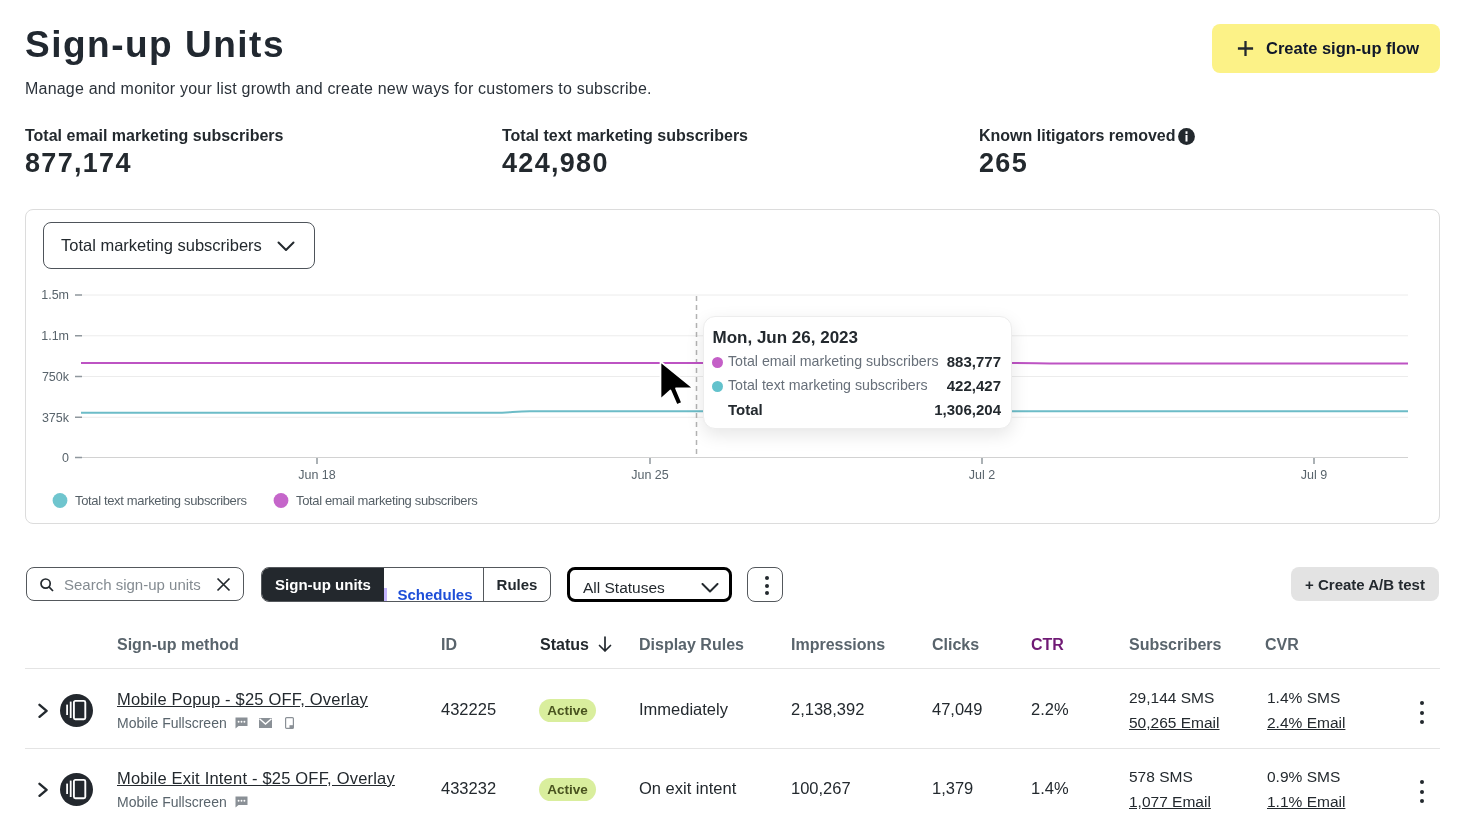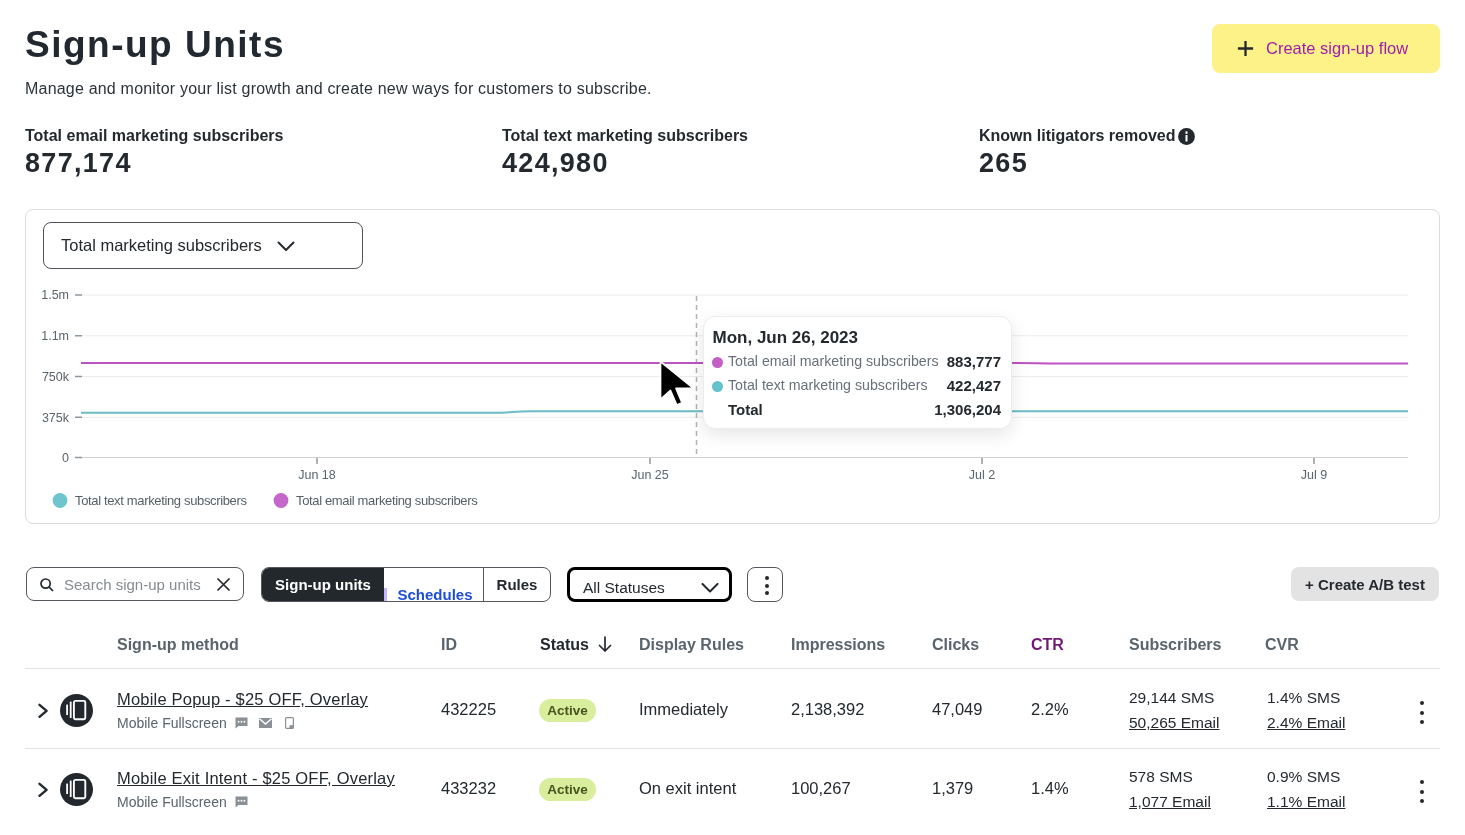--- a/index.html
+++ b/index.html
@@ -12,37 +12,37 @@
 <body>
 <div id="page">
 
   <div class="abs dark" style="left:25px; top:24px; font-size:37px; font-weight:700; letter-spacing:1.5px; color:#212830;">Sign-up Units</div>
   <div class="abs" style="left:25px; top:80px; font-size:16px; letter-spacing:0.2px; color:#2b323a;">Manage and monitor your list growth and create new ways for customers to subscribe.</div>
 
   <div class="abs" style="left:1212px; top:24px; width:228px; height:49px; background:#fcf287; border-radius:8px;">
     <svg class="abs" style="left:25px; top:16px;" width="17" height="17" viewBox="0 0 17 17">
         <path d="M8.5 0.9 V16.1 M0.9 8.5 H16.1" stroke="#23292e" stroke-width="2.3"></path>
       </svg>
-    <div class="abs" style="left:54px; top:15px; font-size:16.5px; font-weight:400; color:#a21caf;text-align:right;">Create sign-up flow</div>
+    <div class="abs" style="left:54px; top:15px; font-size:16.5px; font-weight:700; color:#0f172a;text-align:right;">Create sign-up flow</div>
   </div>
 
   <div class="abs" style="left:25px; top:127px; font-size:16px; font-weight:700; color:#23292e;">Total email marketing subscribers</div>
   <div class="abs" style="left:25px; top:148px; font-size:27px; font-weight:700; letter-spacing:1.3px; color:#23292e;">877,174</div>
   <div class="abs" style="left:502px; top:127px; font-size:16px; font-weight:700; color:#23292e;">Total text marketing subscribers</div>
   <div class="abs" style="left:502px; top:148px; font-size:27px; font-weight:700; letter-spacing:1.3px; color:#23292e;">424,980</div>
   <div class="abs" style="left:979px; top:127px; font-size:16px; font-weight:700; color:#23292e;">Known litigators removed</div>
   <div class="abs" style="left:979px; top:148px; font-size:27px; font-weight:700; letter-spacing:1.3px; color:#23292e;">265</div>
   <svg class="abs" style="left:1177.5px; top:127.5px;" width="17" height="17" viewBox="0 0 17 17">
     <circle cx="8.5" cy="8.5" r="8.4" fill="#23292e"></circle>
     <rect x="7.5" y="7" width="2" height="6.5" fill="#fff"></rect>
     <rect x="7.5" y="3.3" width="2" height="2.6" fill="#fff"></rect>
   </svg>
 
   <div class="abs" style="left:25px; top:209px; width:1415px; height:315px; border:1px solid #dcdcdc; border-radius:8px;"></div>
-  <div class="abs" style="left:43px; top:222px; width:320px; height:47px; border:1px solid #4e545a; border-radius:8px;">
+  <div class="abs" style="left:43px; top:222px; width:272px; height:47px; border:1px solid #4e545a; border-radius:8px;">
     <div class="abs" style="left:17px; top:13px; font-size:16.5px; color:#23292e;">Total marketing subscribers</div>
     <svg class="abs" style="left:233px; top:18px;" width="18" height="11" viewBox="0 0 18 11">
         <path d="M1.5 1.5 L9 9 L16.5 1.5" fill="none" stroke="#23292e" stroke-width="2" stroke-linecap="round" stroke-linejoin="round"></path>
       </svg>
   </div>
 
   <svg class="abs" style="left:25px; top:280px;" width="1415" height="243" viewBox="25 280 1415 243">
 
     <line x1="81" y1="295" x2="1408" y2="295" stroke="#ececec" stroke-width="1"></line>
     <line x1="81" y1="335.75" x2="1408" y2="335.75" stroke="#ececec" stroke-width="1"></line>

